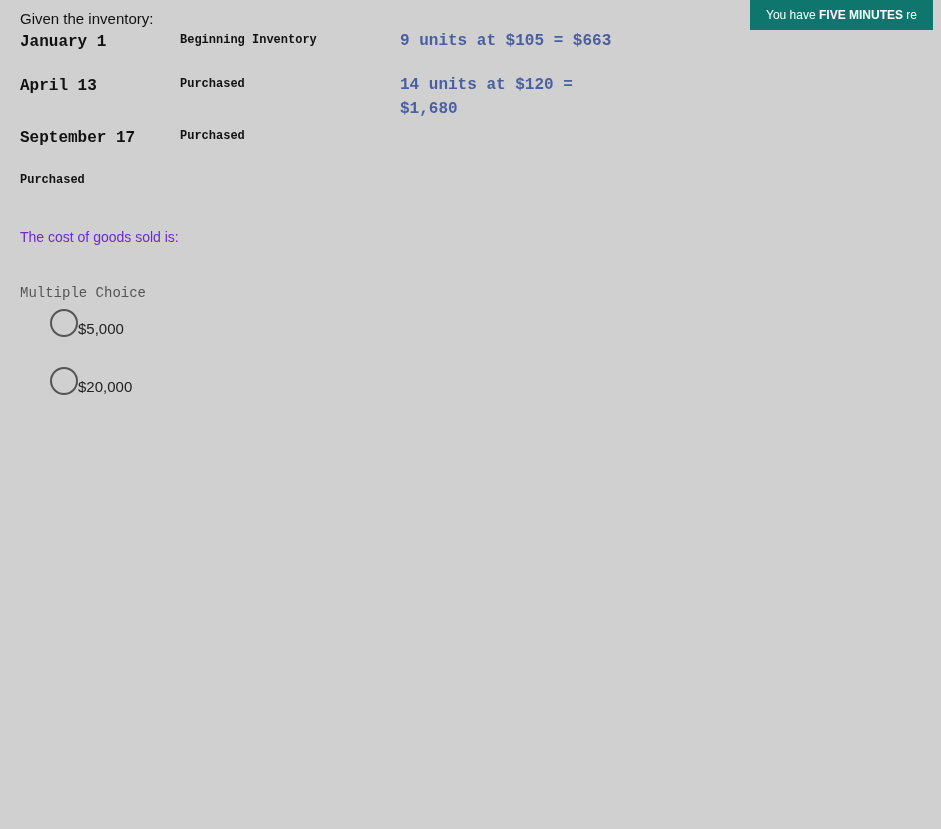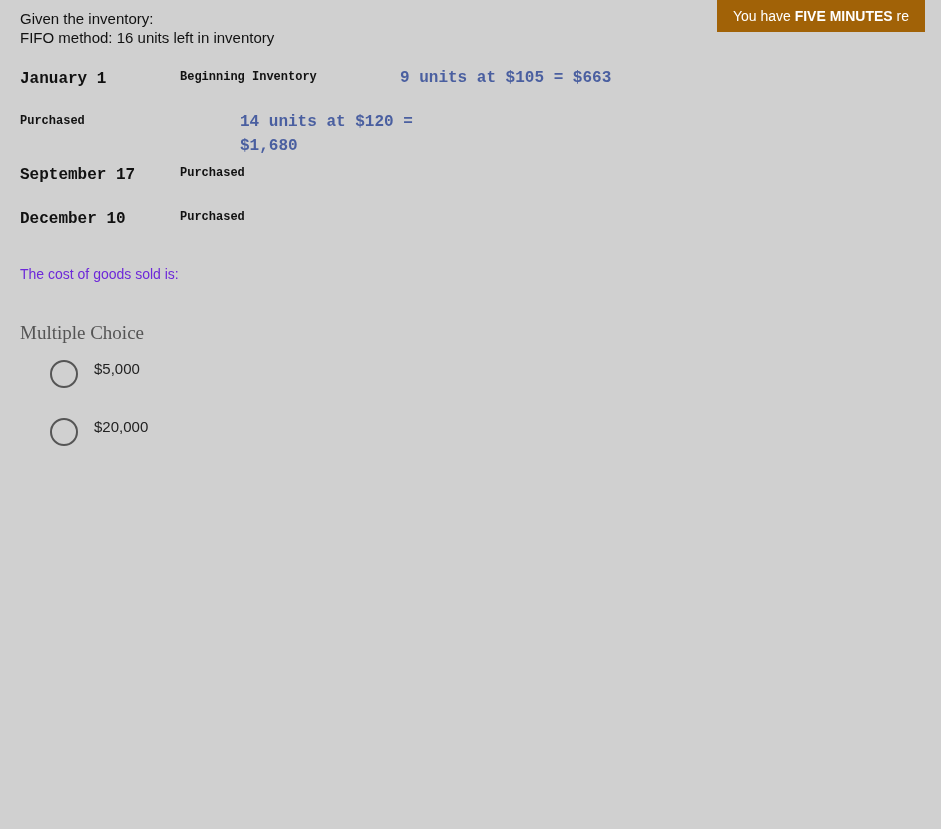--- a/index.html
+++ b/index.html
@@ -9,25 +9,25 @@
       height: 829px;
       background-color: #d0d0d0;
       font-family: Arial, sans-serif;
       position: relative;
       overflow: hidden;
     }
 
     .top-banner {
       position: absolute;
       top: 0;
-      right: 16px;
-      background-color: #a16207;
+      right: 8px;
+      background-color: #0f766e;
       color: white;
       padding: 8px 16px;
-      font-size: 14px;
+      font-size: 12px;
       font-weight: normal;
     }
 
     .top-banner strong {
       font-weight: 900;
     }
 
     .main-content {
       position: absolute;
       top: 0;
@@ -89,37 +89,36 @@
     }
 
     .cost-of-goods {
       font-size: 14px;
       color: #6d28d9;
       margin-bottom: 10px;
       font-family: Arial, sans-serif;
     }
 
     .multiple-choice-label {
-      font-size: 19px;
+      font-size: 14px;
       color: #555;
-      margin-bottom: 16px;
-      font-family: Liberation Serif, serif;
+      margin-bottom: 8px;
+      font-family: Liberation Mono, monospace;
     }
 
     .options-container {
       display: flex;
       flex-direction: column;
       gap: 30px;
       padding-left: 30px;
     }
 
     .option-item {
       display: flex;
-      align-items: flex-start;
-      gap: 16px;
+      align-items: flex-end;
       cursor: pointer;
     }
 
     .radio-circle {
       width: 28px;
       height: 28px;
       border-radius: 50%;
       border: 2px solid #555;
       background: transparent;
       flex-shrink: 0;
@@ -135,46 +134,45 @@
 </head>
 <body>
 
 <div class="main-content">
 
   <div class="top-banner">
     <span>You have </span><strong>FIVE MINUTES</strong><span> re</span>
   </div>
 
   <p class="given-text">Given the inventory:</p>
-  <p class="fifo-text">FIFO method: 16 units left in inventory</p>
 
   <div class="inventory-table">
 
     <div class="inventory-row">
       <div class="date-col">January  1</div>
       <div class="event-col">Beginning Inventory</div>
       <div class="detail-col">
         9 units at $105 = $663
       </div>
     </div>
 
     <div class="inventory-row">
+      <div class="date-col">April 13</div>
       <div class="event-col">Purchased</div>
       <div class="detail-col">
         14 units at $120 =<br>$1,680
       </div>
     </div>
 
     <div class="inventory-row">
       <div class="date-col">September 17</div>
       <div class="event-col">Purchased</div>
     </div>
 
     <div class="inventory-row">
-      <div class="date-col">December 10</div>
       <div class="event-col">Purchased</div>
     </div>
 
   </div>
 
   <p class="cost-of-goods">The cost of goods sold is:</p>
 
   <div style="height: 30px;"></div>
 
   <p class="multiple-choice-label">

